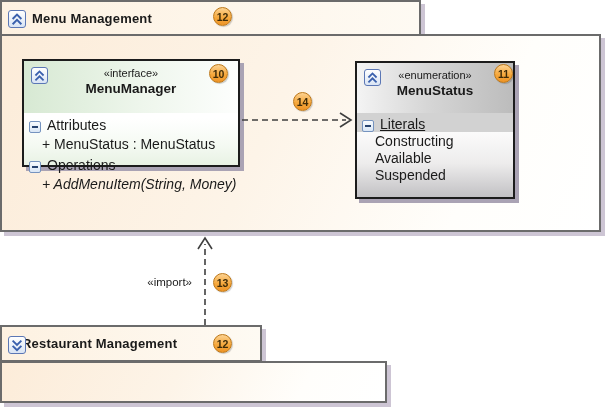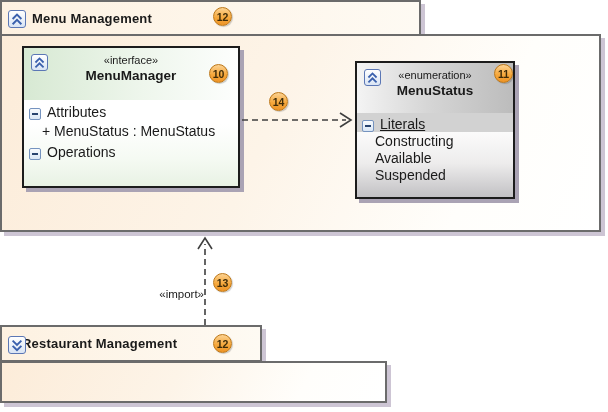--- a/index.html
+++ b/index.html
@@ -23,21 +23,21 @@
   
   .state-icon{position:absolute;width:18px;height:18px;border:1px solid #5b77b5;border-radius:3px;
               background:linear-gradient(180deg,#ffffff,#d9e4f4);display:flex;align-items:center;justify-content:center;}
   .state-icon svg{display:block;}
   #menu-tab .state-icon{left:6px;top:8px;}
   #restaurant-tab .state-icon{left:6px;top:9px;}
   .cls .state-icon{width:17px;height:17px;left:7px;top:6px;}
 
   
   .cls{position:absolute;border:2px solid #1c1c1c;box-shadow:4px 4px 0 #aaa3b4;}
-  #menu-manager{left:22px;top:46px;width:218px;height:142px;
+  #menu-manager{left:22px;top:59px;width:218px;height:108px;
       background:linear-gradient(180deg,#ffffff 55%,#f5faf3 80%,#e8f2e4 100%);}
   #menu-status{left:355px;top:61px;width:160px;height:138px;
       background:linear-gradient(180deg,#ffffff 45%,#edecec 75%,#c2c1c4 100%);}
   .cls-header{position:absolute;left:0;top:0;right:0;text-align:center;}
   #menu-manager .cls-header{height:52px;background:linear-gradient(90deg,#d7e9d3 0%,#eef6ec 55%,#fdfefd 100%);}
   #menu-status .cls-header{height:50px;background:linear-gradient(90deg,#f4f4f4 0%,#d6d6d6 45%,#bcbcbc 100%);}
   .stereotype{font-size:11px;margin-top:6px;}
   .cls-name{font-size:13.5px;font-weight:bold;margin-top:2px;}
 
   .row{position:absolute;left:0;right:0;height:19px;display:flex;align-items:flex-end;font-size:14px;}
@@ -52,24 +52,24 @@
   
   #arrows{position:absolute;left:0;top:0;width:608px;height:412px;pointer-events:none;}
   .conn-label{position:absolute;font-size:11.5px;}
   .badge{position:absolute;width:19px;height:19px;border-radius:50%;border:1px solid #bd7717;
          background:linear-gradient(180deg,#fcd292 0%,#f6a93e 55%,#ee9426 100%);
          display:flex;align-items:center;justify-content:center;
          font-size:10.5px;font-weight:bold;color:#3f2c08;box-shadow:1px 1px 1px rgba(0,0,0,.2);}
   #badge-menu{left:213px;top:7px;}
   #badge-mm{left:209px;top:64px;}
   #badge-ms{left:494px;top:64px;}
-  #badge-dep{left:269px;top:92px;}
+  #badge-dep{left:293px;top:92px;}
   #badge-imp{left:213px;top:273px;}
   #badge-rest{left:213px;top:334px;}
-  #import-label{left:142px;top:276px;width:62px;text-align:right;margin-top:12px;}
+  #import-label{left:130px;top:276px;width:62px;text-align:right;}
 </style>
 </head>
 <body>
 
 <div id="canvas">
 
   <div class="pkg-tab" id="menu-tab">
     <span class="state-icon">
       <svg width="14" height="14" viewBox="0 0 16 16" fill="none" stroke="#3a60ad" stroke-width="2.2">
         <polyline points="3,8 8,3 13,8"></polyline>
@@ -94,20 +94,23 @@
     <div class="row" style="top:53px">
       <span class="minus-icon"></span>
       <span class="row-text">Attributes</span>
     </div>
     <div class="row member" style="top:72px">
       <span class="row-text">+ MenuStatus : MenuStatus</span>
     </div>
     <div class="row" style="top:93px">
       <span class="minus-icon"></span>
       <span class="row-text">Operations</span>
+    </div>
+    <div class="row member italic" style="top:112px">
+      <span class="row-text">+ AddMenuItem(String, Money)</span>
     </div>
   </div>
 
   <div class="cls" id="menu-status">
     <div class="cls-header">
       <span class="state-icon">
         <svg width="13" height="13" viewBox="0 0 16 16" fill="none" stroke="#3a60ad" stroke-width="2.2">
           <polyline points="3,8 8,3 13,8"></polyline>
             <polyline points="3,14 8,9 13,14"></polyline>
         </svg>

